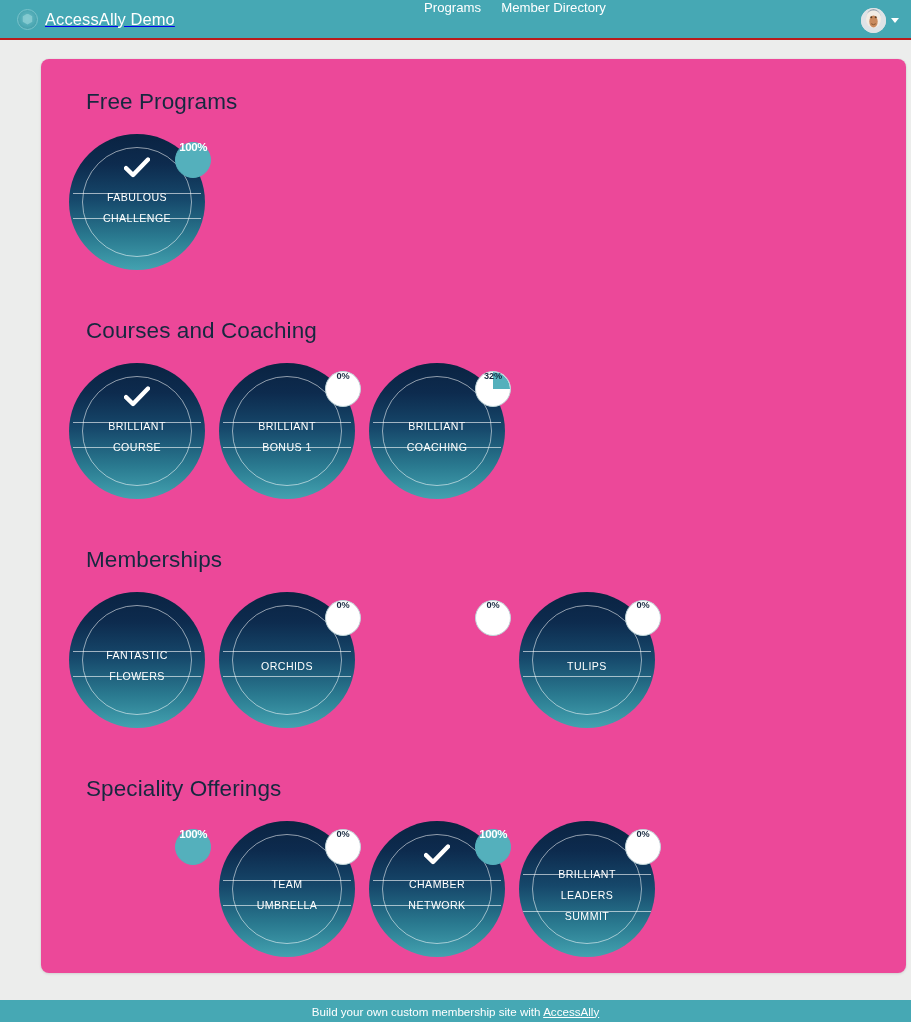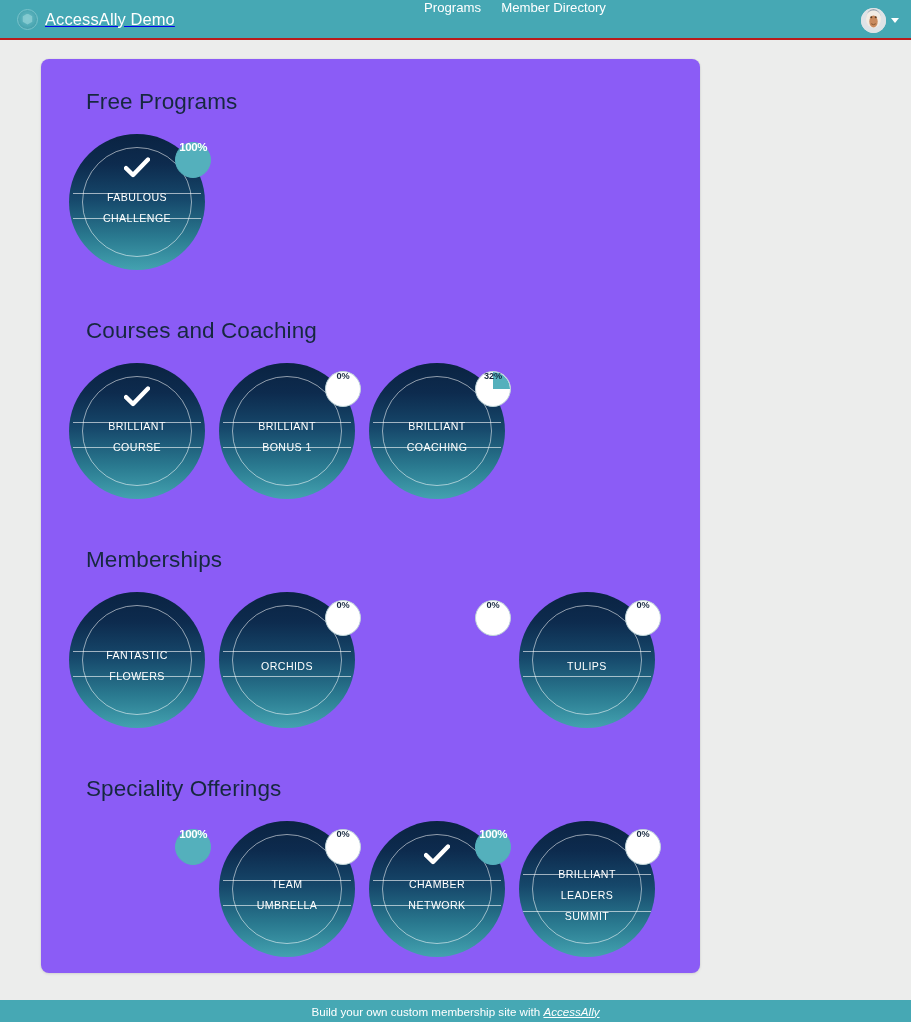--- a/index.html
+++ b/index.html
@@ -74,22 +74,22 @@
     width: 0; height: 0;
     border-left: 4.5px solid transparent;
     border-right: 4.5px solid transparent;
     border-top: 5px solid #ffffff;
   }
 
   
   .page-card {
     position: absolute;
     left: 41px; top: 59px;
-    width: 659px; height: 914px;
-    background: #8b5cf6;
+    width: 865px; height: 914px;
+    background: #ec4899;
     border-radius: 8px;
     box-shadow: 0 1px 3px rgba(0,0,0,.10), 0 0 0 1px rgba(0,0,0,.02);
     padding: 30px 44px 0 23px;
   }
   .section { margin-bottom: 0; }
   .section-title {
     color: #16283f;
     font-size: 22.5px;
     font-weight: 400;
     letter-spacing: .1px;
@@ -215,21 +215,20 @@
     display: flex; align-items: center; justify-content: center;
   }
   .footer-text {
     color: #ffffff;
     font-size: 11.6px;
     white-space: nowrap;
   }
   .footer-link {
     color: #ffffff;
     text-decoration: underline;
-    font-style: italic;
   }
 </style>
 </head>
 <body>
 
 <div class="site-header">
   <a class="brand" href="#">
     <span class="brand-logo"></span>
     <span class="brand-title">AccessAlly Demo</span>
   </a>

